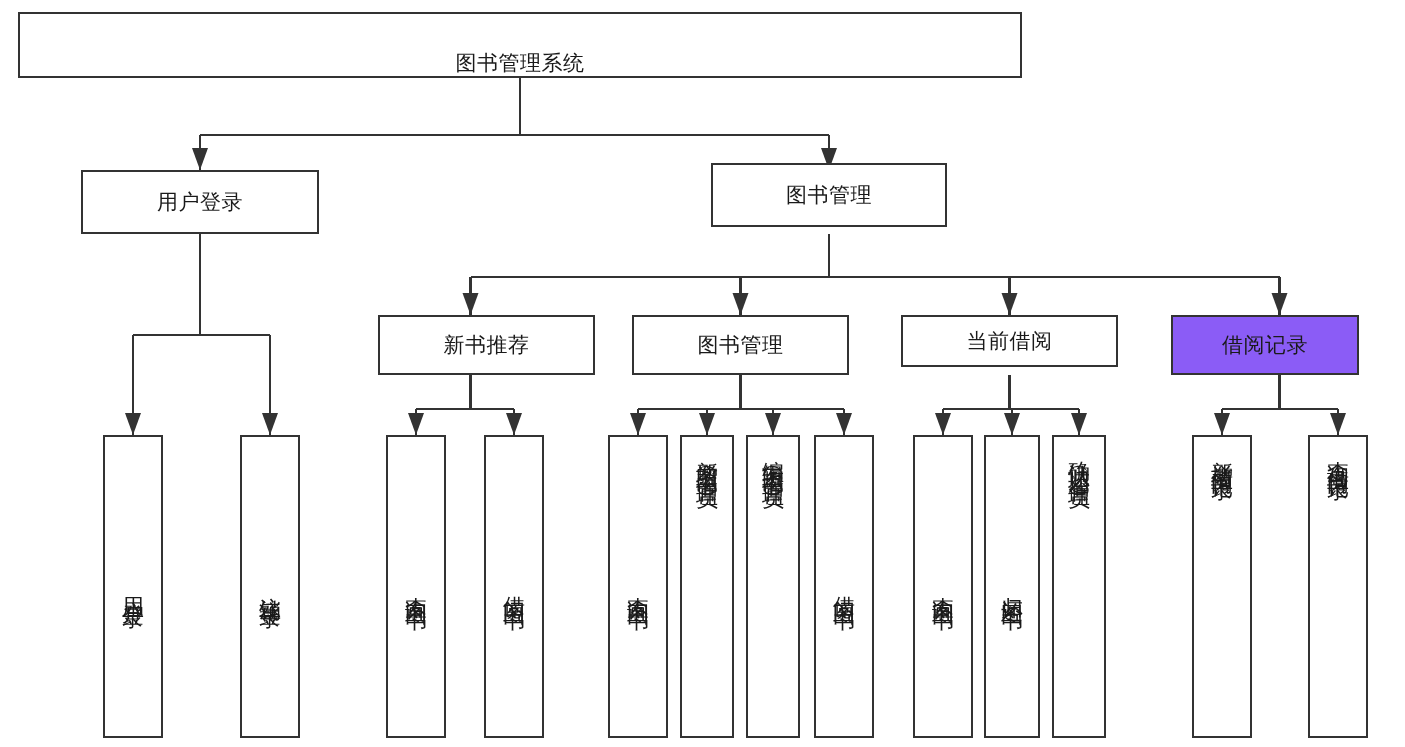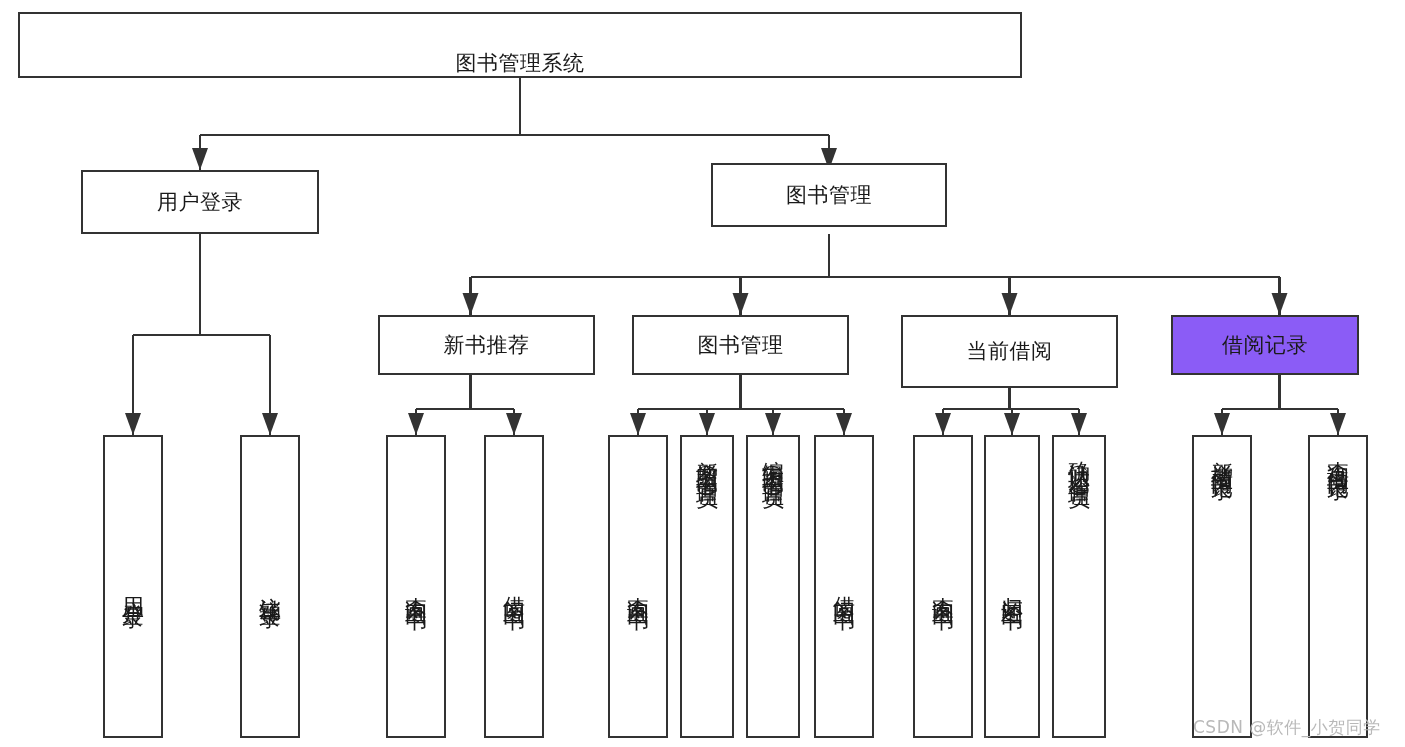--- a/index.html
+++ b/index.html
@@ -142,21 +142,21 @@
       </div>
       <div class="node horiz" style="left: 711px; top: 163px; width: 236px; height: 64px; border-color: rgb(51, 51, 51); background: rgb(255, 255, 255);">
         <span class="node-label" style="color: rgb(26, 26, 26);">图书管理</span>
       </div>
       <div class="node horiz" style="left: 378px; top: 315px; width: 217px; height: 60px; border-color: rgb(51, 51, 51); background: rgb(255, 255, 255);">
         <span class="node-label" style="color: rgb(26, 26, 26);">新书推荐</span>
       </div>
       <div class="node horiz" style="left: 632px; top: 315px; width: 217px; height: 60px; border-color: rgb(51, 51, 51); background: rgb(255, 255, 255);">
         <span class="node-label" style="color: rgb(26, 26, 26);">图书管理</span>
       </div>
-      <div class="node horiz" style="left: 901px; top: 315px; width: 217px; height: 73px; border-color: rgb(51, 51, 51); background: rgb(255, 255, 255);">
+      <div class="node horiz" style="left: 901px; top: 315px; width: 217px; height: 52px; border-color: rgb(51, 51, 51); background: rgb(255, 255, 255);">
         <span class="node-label" style="color: rgb(26, 26, 26);">当前借阅</span>
       </div>
       <div class="node horiz" style="left: 1171px; top: 315px; width: 188px; height: 60px; border-color: rgb(51, 51, 51); background: #8b5cf6;">
         <span class="node-label" style="color: rgb(26, 26, 26);">借阅记录</span>
       </div>
       <div class="node vert mid-text" style="left: 103px; top: 435px; width: 60px; height: 303px; border-color: rgb(51, 51, 51); background: rgb(255, 255, 255);">
         <span class="node-label" style="color: rgb(26, 26, 26);">用户登录</span>
       </div>
       <div class="node vert mid-text" style="left: 240px; top: 435px; width: 60px; height: 303px; border-color: rgb(51, 51, 51); background: rgb(255, 255, 255);">
         <span class="node-label" style="color: rgb(26, 26, 26);">注销登录</span>
@@ -189,15 +189,14 @@
         <span class="node-label" style="color: rgb(26, 26, 26);">确认归还（管理员）</span>
       </div>
       <div class="node vert" style="left: 1192px; top: 435px; width: 60px; height: 303px; border-color: rgb(51, 51, 51); background: rgb(255, 255, 255);">
         <span class="node-label" style="color: rgb(26, 26, 26);">新增借阅记录</span>
       </div>
       <div class="node vert" style="left: 1308px; top: 435px; width: 60px; height: 303px; border-color: rgb(51, 51, 51); background: rgb(255, 255, 255);">
         <span class="node-label" style="color: rgb(26, 26, 26);">查询借阅记录</span>
       </div>
     </div>
 
-  <div class="watermark" style="left: 1193px; top: 716px; color: rgb(185, 185, 185);">CSDN @软件_小贺同学</div>
 
 </div>
 
 </body></html>

